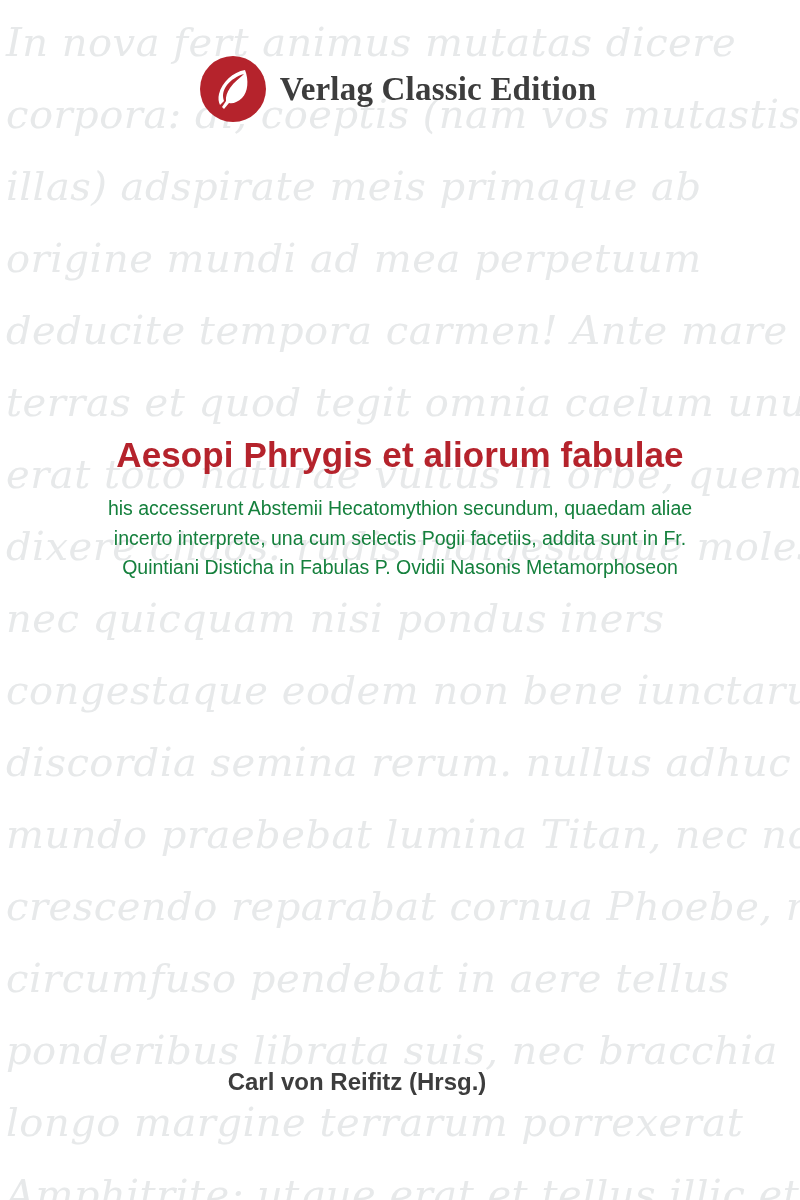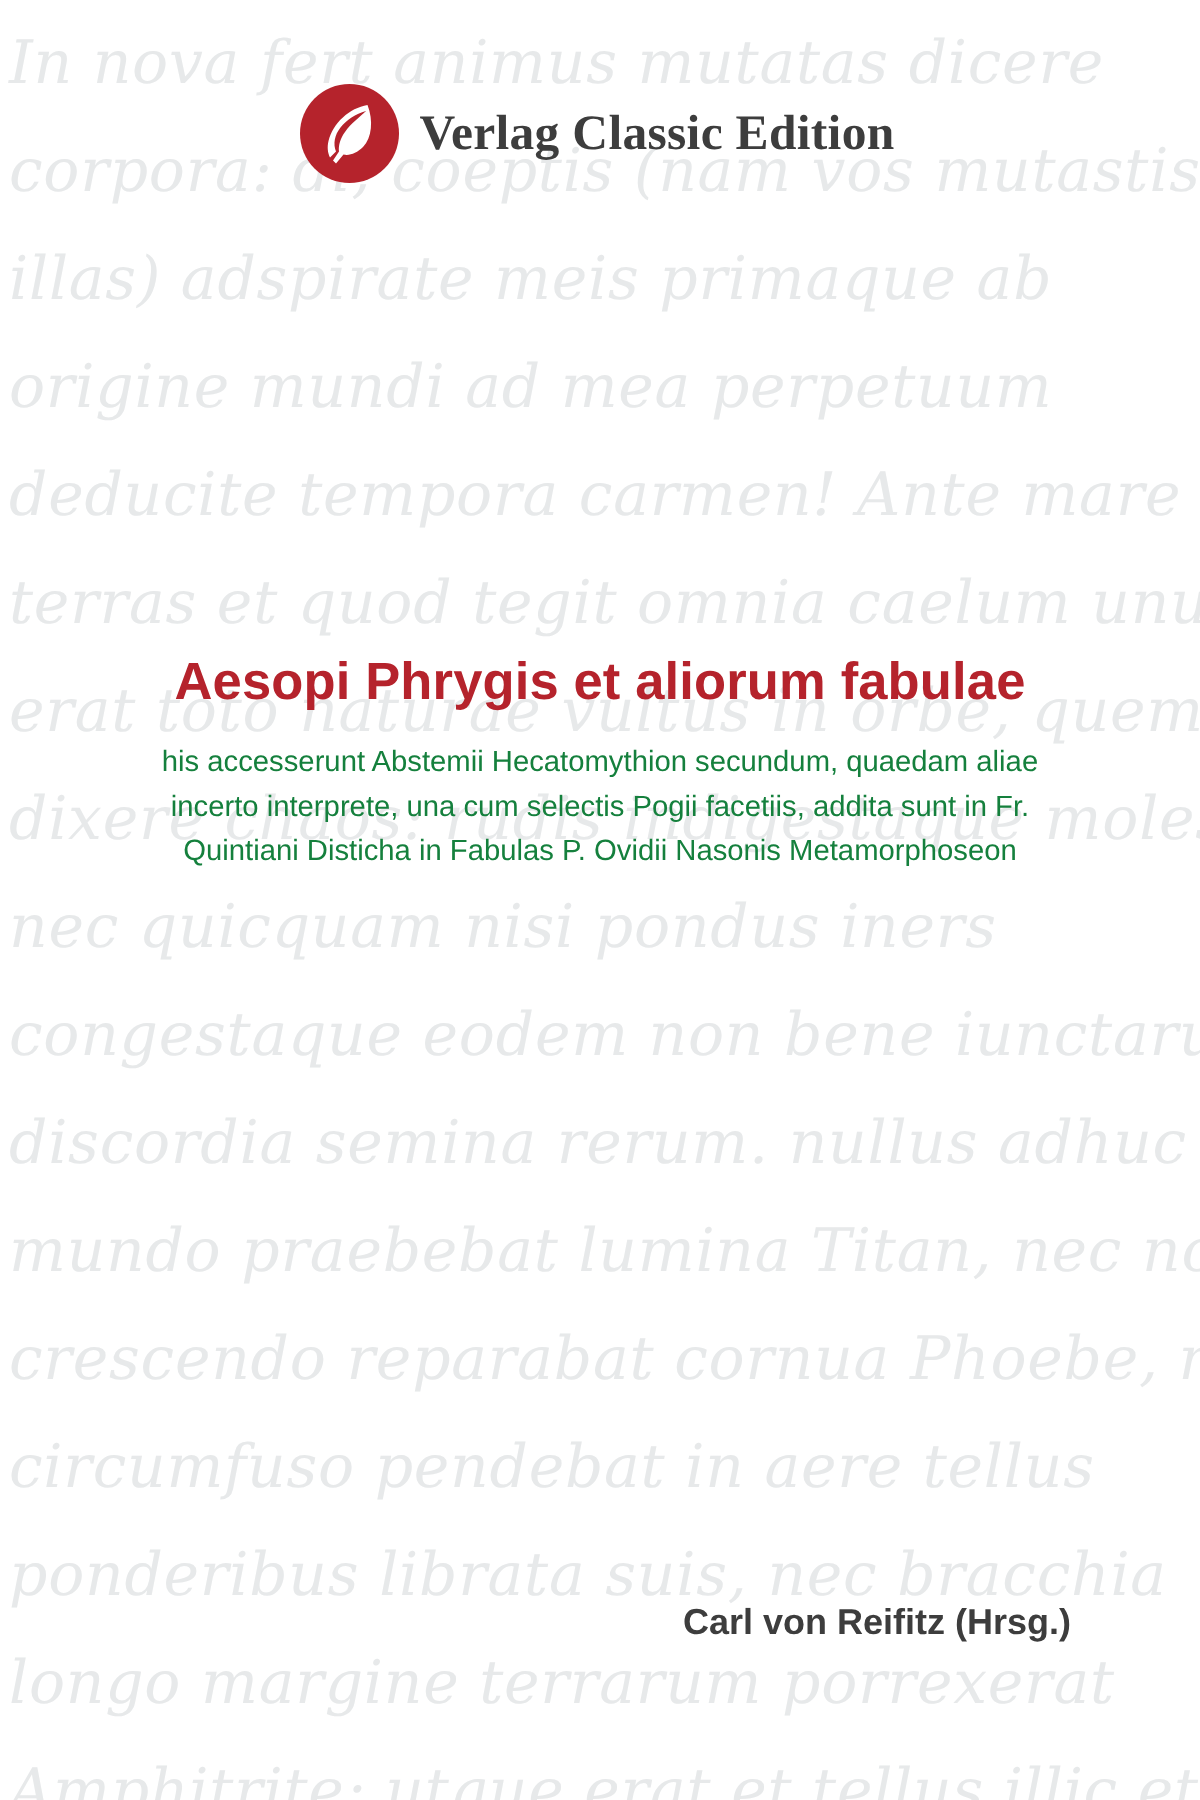--- a/index.html
+++ b/index.html
@@ -108,21 +108,21 @@
   }
 
   
   .author {
     position: absolute;
     top: 1068px;
     left: 0;
     width: 800px;
     padding-right: 86px;
     box-sizing: border-box;
-    text-align: right;
+    text-align: center;
     font-size: 24px;
     font-weight: bold;
     color: #3d3d3d;
     z-index: 3;
   }
 </style>
 </head>
 <body>
 
 <div class="cover">

